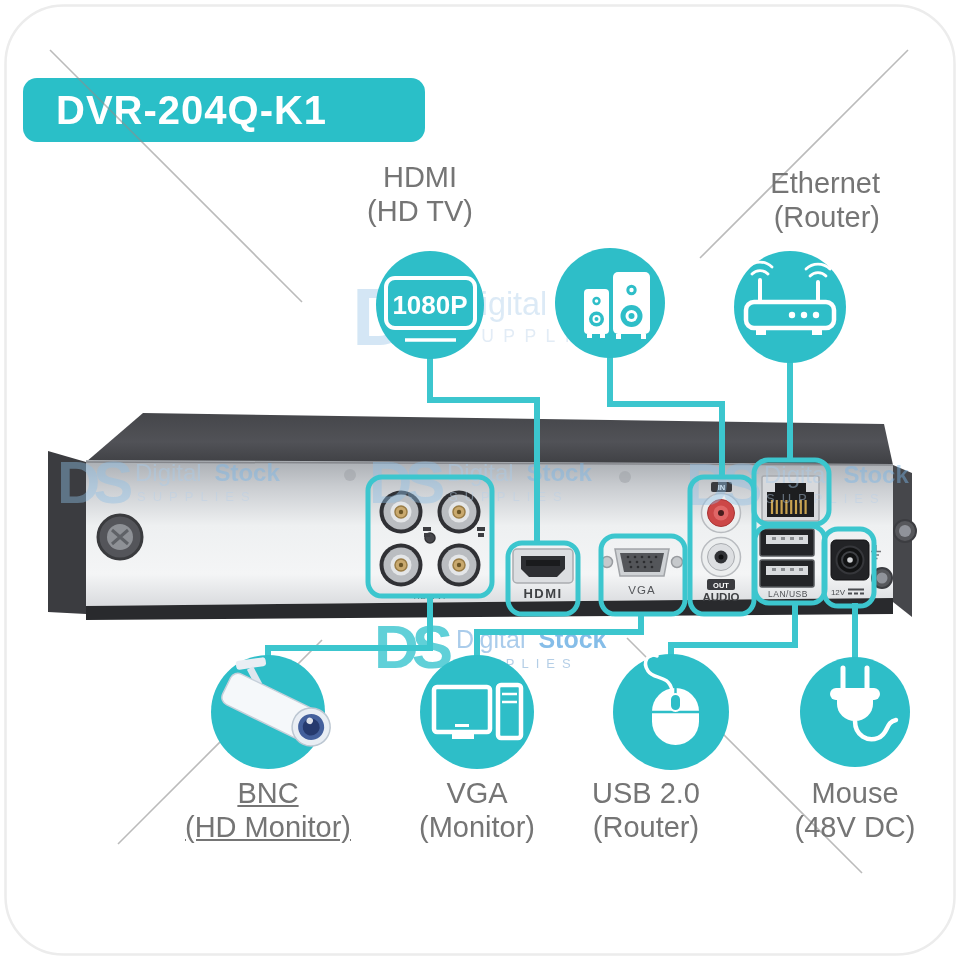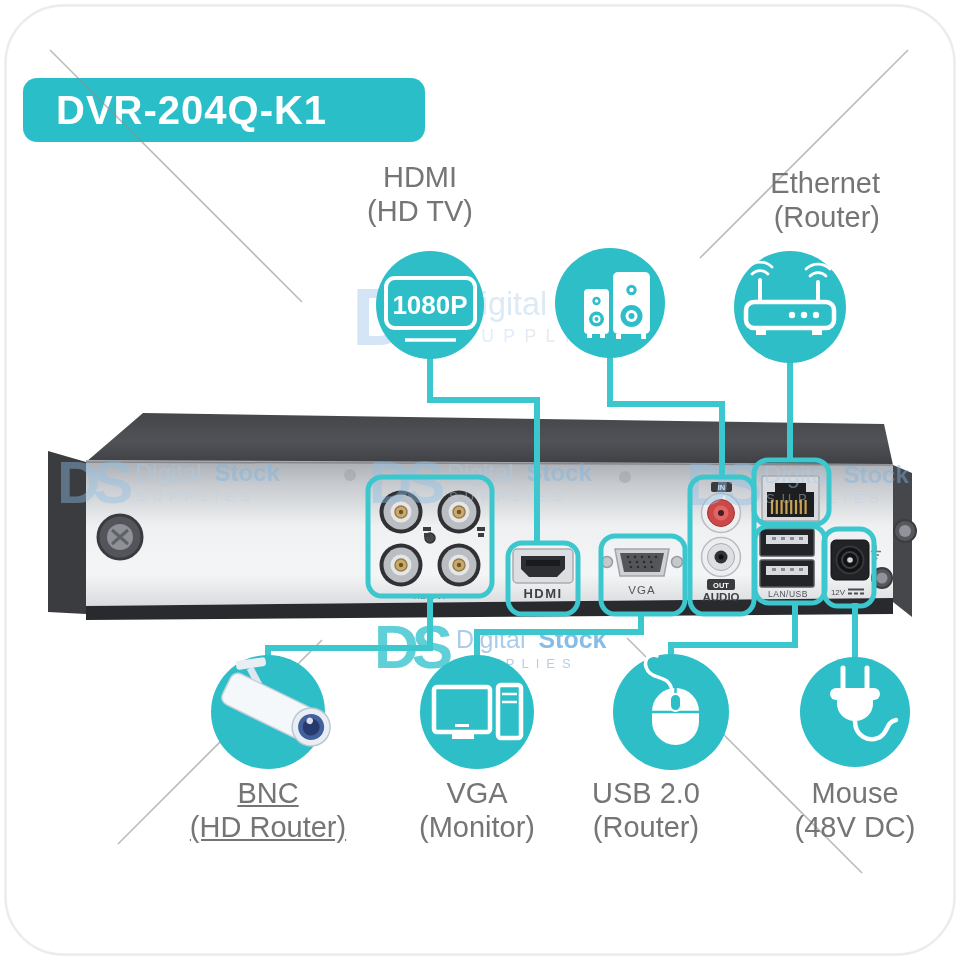--- a/index.html
+++ b/index.html
@@ -351,21 +351,21 @@
     <span>HDMI</span>
     <span class="sub">(HD TV)</span>
   </div>
   <div class="callout-label" style="left:676px;top:166px;width:204px;text-align:right;">
     <span>Ethernet</span>
     <span class="sub">(Router)</span>
   </div>
 
   <div class="callout-label" style="left:148px;top:776px;width:240px;text-decoration:underline;">
     <span>BNC</span>
-    <span class="sub">(HD Router)</span>
+    <span class="sub">(HD Monitor)</span>
   </div>
   <div class="callout-label" style="left:375px;top:776px;width:204px;">
     <span>VGA</span>
     <span class="sub">(Monitor)</span>
   </div>
   <div class="callout-label" style="left:544px;top:776px;width:204px;">
     <span>USB 2.0</span>
     <span class="sub">(Router)</span>
   </div>
   <div class="callout-label" style="left:745px;top:776px;width:220px;">

